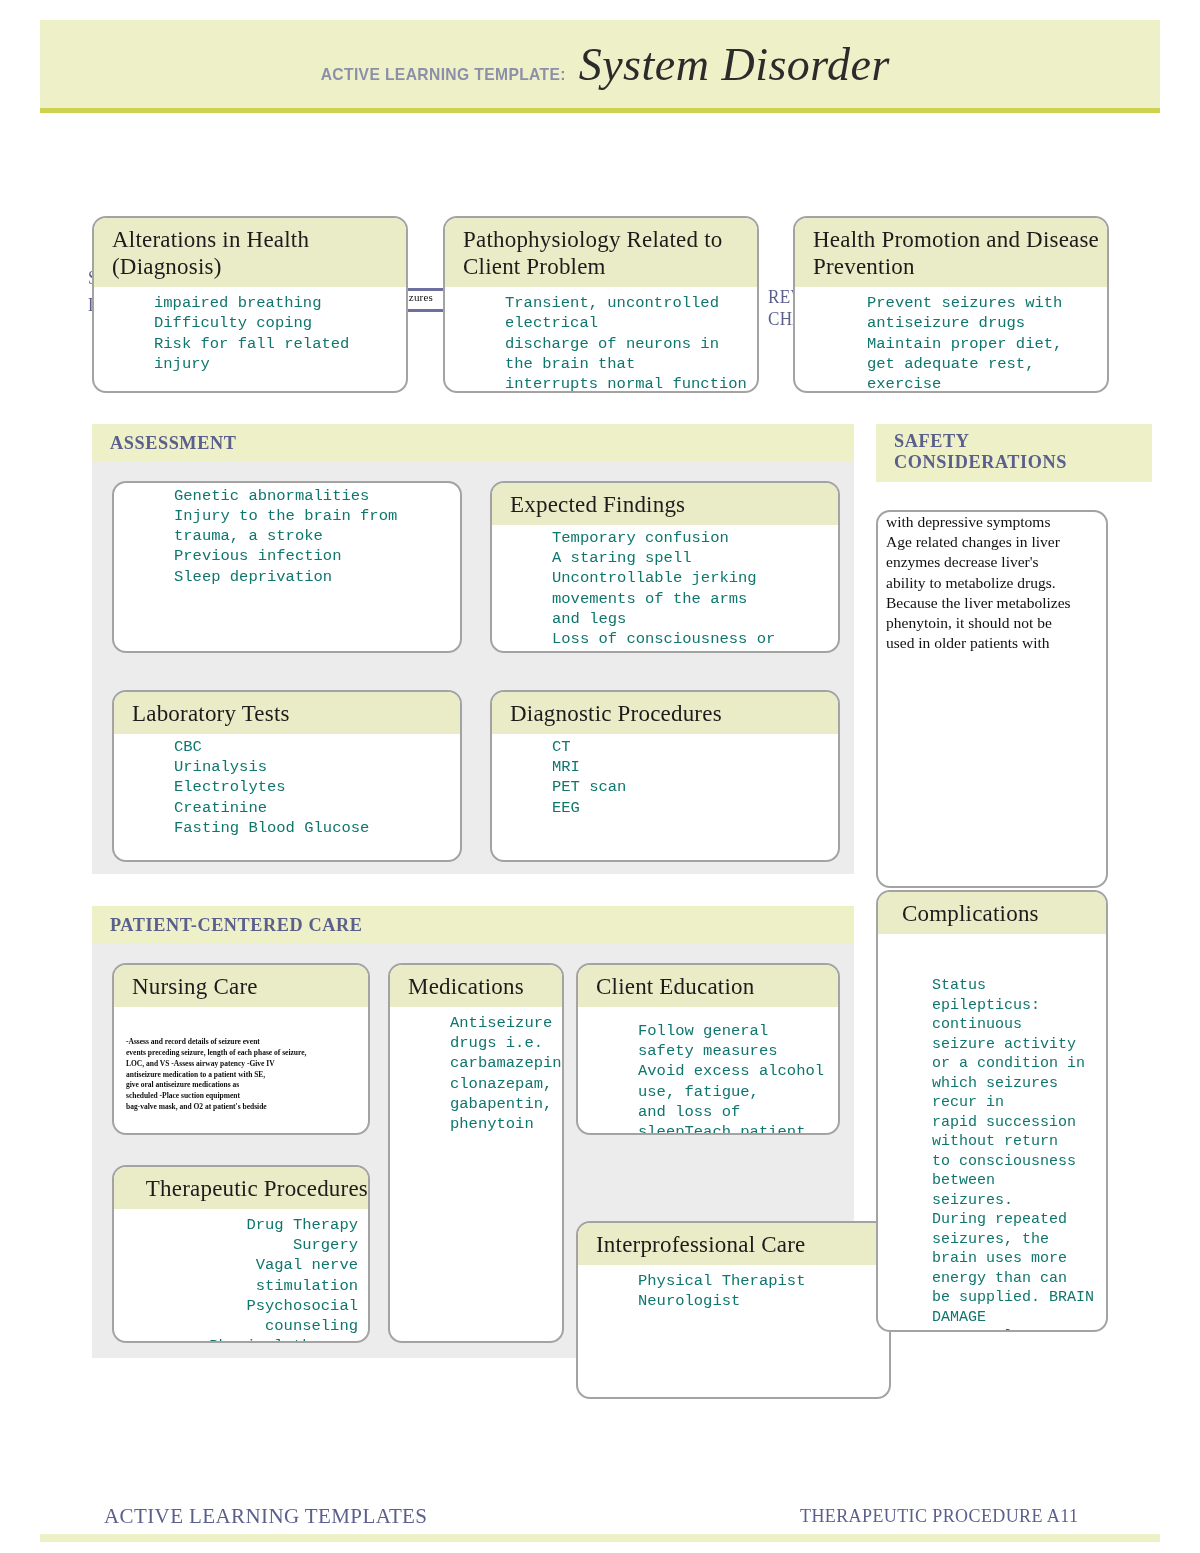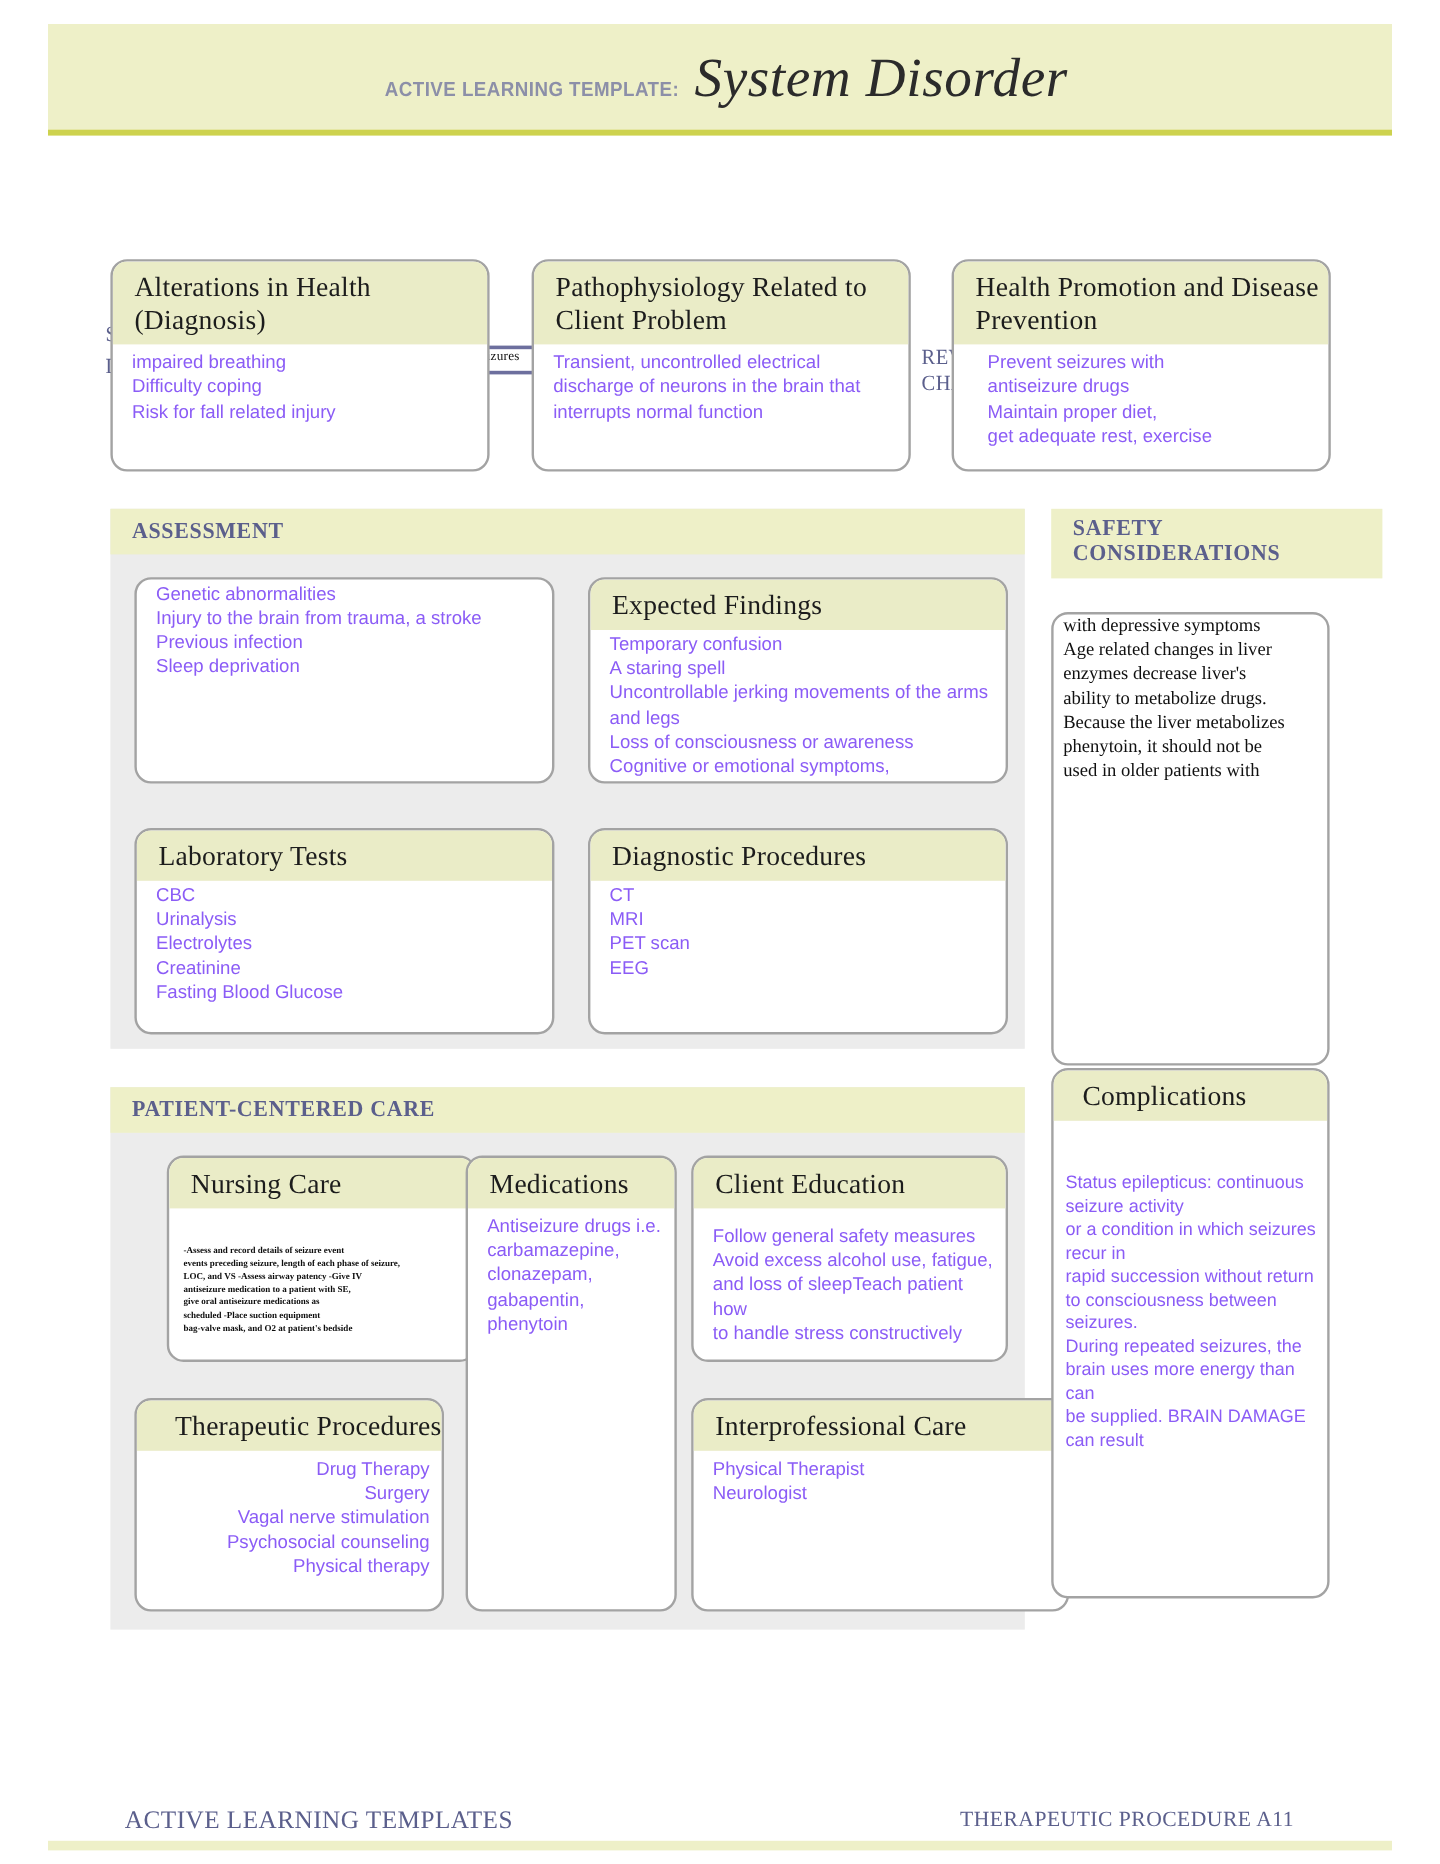--- a/index.html
+++ b/index.html
@@ -71,22 +71,22 @@
     box-sizing:border-box;
   }
   .card-head h3{
     margin:0;
     font-family:"Liberation Serif", serif;
     font-weight:400;font-size:23px;color:#1c1c1c;letter-spacing:.2px;
     line-height:1.18;
   }
   .card-body{
     padding:6px 10px 6px 16px;
-    font-family:Liberation Sans, sans-serif;
-    font-size:15.5px;line-height:1.30;color:#8b5cf6;
+    font-family:Liberation Mono, monospace;
+    font-size:15.5px;line-height:1.30;color:#0f766e;margin-left:44px;
   }
   .card-body div{white-space:pre-wrap;}
 
   
   #card-alterations{left:92px;top:216px;width:316px;height:177px;}
   #card-pathophys{left:443px;top:216px;width:316px;height:177px;}
   #card-health{left:793px;top:216px;width:316px;height:177px;}
   #card-health .card-body{padding-left:28px;}
 
   
@@ -118,25 +118,25 @@
     position:absolute;left:0;top:0;width:100%;height:100%;overflow:hidden;
   }
   #card-safety .ovf{
     position:absolute;left:8px;top:-20px;width:216px;
     font-family:"Liberation Serif", serif;
     font-size:15.5px;line-height:1.30;color:#101010;white-space:pre-wrap;
   }
 
   
   #panel-pcc{left:92px;top:906px;width:762px;height:452px;}
-  #card-nursing{left:112px;top:963px;width:258px;height:172px;margin-left:27px;}
+  #card-nursing{left:112px;top:963px;width:258px;height:172px;}
   #card-meds{left:388px;top:963px;width:176px;height:380px;}
   #card-clientedu{left:576px;top:963px;width:264px;height:172px;}
   #card-therapeutic{left:112px;top:1165px;width:258px;height:178px;text-align:right;}
-  #card-interprof{left:576px;top:1165px;width:315px;height:178px;}
+  #card-interprof{left:576px;top:1221px;width:315px;height:178px;}
   .tiny-body{
     padding:8px 6px 6px 12px;
     font-family:"Liberation Serif", serif;
     font-size:7.5px;line-height:1.45;color:#0d0d0d;
     font-weight:700;white-space:pre-wrap;
   }
   #card-clientedu .card-body{padding-top:14px;}
   #card-meds .card-body{padding-top:6px;}
 
   

